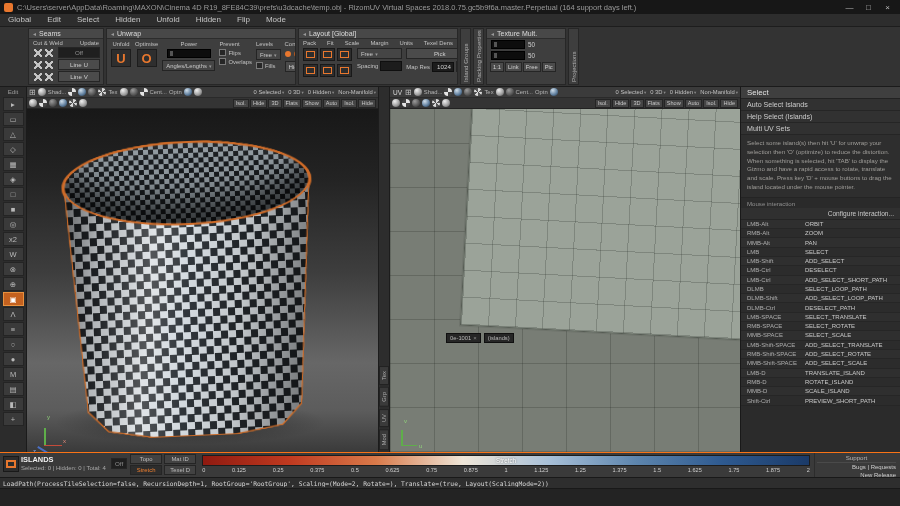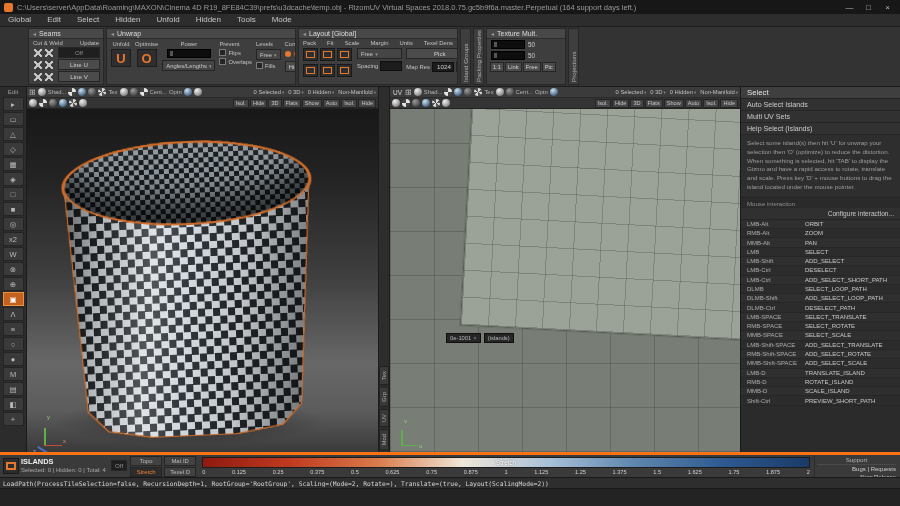--- a/index.html
+++ b/index.html
@@ -187,21 +187,21 @@
     border-bottom:1px solid #242424}
   .mi-table{}
   .mi-row{display:flex;align-items:center;height:9.3px;font-size:6px;border-bottom:1px solid #262626}
   .mi-row:nth-child(odd){background:#2f2f2f}
   .mi-row:nth-child(even){background:#2c2c2c}
   .mi-key{width:64px;padding-left:6px;color:#aeaeae;flex:0 0 auto;white-space:nowrap}
   .mi-act{color:#c9c9c9;white-space:nowrap}
 
   
   .ibar{position:absolute;left:0;top:452px;width:900px;height:25px;background:#3a3a3a;
-    border-top:3px solid #f97316;display:flex;align-items:flex-start}
+    border-top:1px solid #f97316;display:flex;align-items:flex-start}
   .isl-icon{width:16px;height:16px;margin:3px 2px 0 3px;background:#2d2d2d;border:1px solid #191919;
     display:flex;align-items:center;justify-content:center;flex:0 0 auto}
   .isl-icon i{width:10px;height:8px;border:2px solid #e8772e;display:block}
   .isl-text{margin-top:2px;width:88px;flex:0 0 auto}
   .isl-title{font-size:7.4px;font-weight:bold;color:#f0f0f0;line-height:9px}
   .isl-stats{font-size:6px;color:#a8a8a8;line-height:8px;white-space:nowrap}
   .ibar .off{margin:5px 3px 0 2px}
   .stack{display:flex;flex-direction:column;gap:1px;margin:1px 2px 0 0;flex:0 0 auto}
   .ttab{width:32px;height:10px;background:#424242;border:1px solid #252525;color:#bdbdbd;
     font-size:5.9px;display:flex;align-items:center;justify-content:center;font-family:inherit}
@@ -238,21 +238,21 @@
     </span>
   </div>
 
   <div class="menubar">
       <span class="menu-item">Global</span>
       <span class="menu-item">Edit</span>
       <span class="menu-item">Select</span>
       <span class="menu-item">Hidden</span>
       <span class="menu-item">Unfold</span>
       <span class="menu-item">Hidden</span>
-      <span class="menu-item">Tools</span>
+      <span class="menu-item">Flip</span>
       <span class="menu-item">Mode</span>
     </div>
 
   <div class="toolbar">
 
     <div class="panel p-seams">
       <div class="ph">
           <span class="arr">◂</span>
         <span>Seams</span>
         </div>
@@ -574,22 +574,22 @@
         <i class="alv">v</i>
         <i class="alu">u</i>
       </div>
     </div>
   </div>
 
   <div class="rpanel">
     <div class="rp-h">Select</div>
     <div>
         <div class="rp-item">Auto Select Islands</div>
+        <div class="rp-item">Help Select (Islands)</div>
         <div class="rp-item">Multi UV Sets</div>
-        <div class="rp-item">Help Select (Islands)</div>
       </div>
     <div class="rp-help">Select some island(s) then hit 'U' for unwrap your selection then 'O' (optimize) to reduce the distortion. When something is selected, hit 'TAB' to display the Gizmo and have a rapid access to rotate, translate and scale. Press key 'D' + mouse buttons to drag the island located under the mouse pointer.</div>
     <div class="mi-h">Mouse interaction</div>
     <div class="mi-config">Configure interaction...</div>
     <div class="mi-table">
         <div class="mi-row">
         <span class="mi-key">LMB-Alt</span>
         <span class="mi-act">ORBIT</span>
       </div>
         <div class="mi-row">

